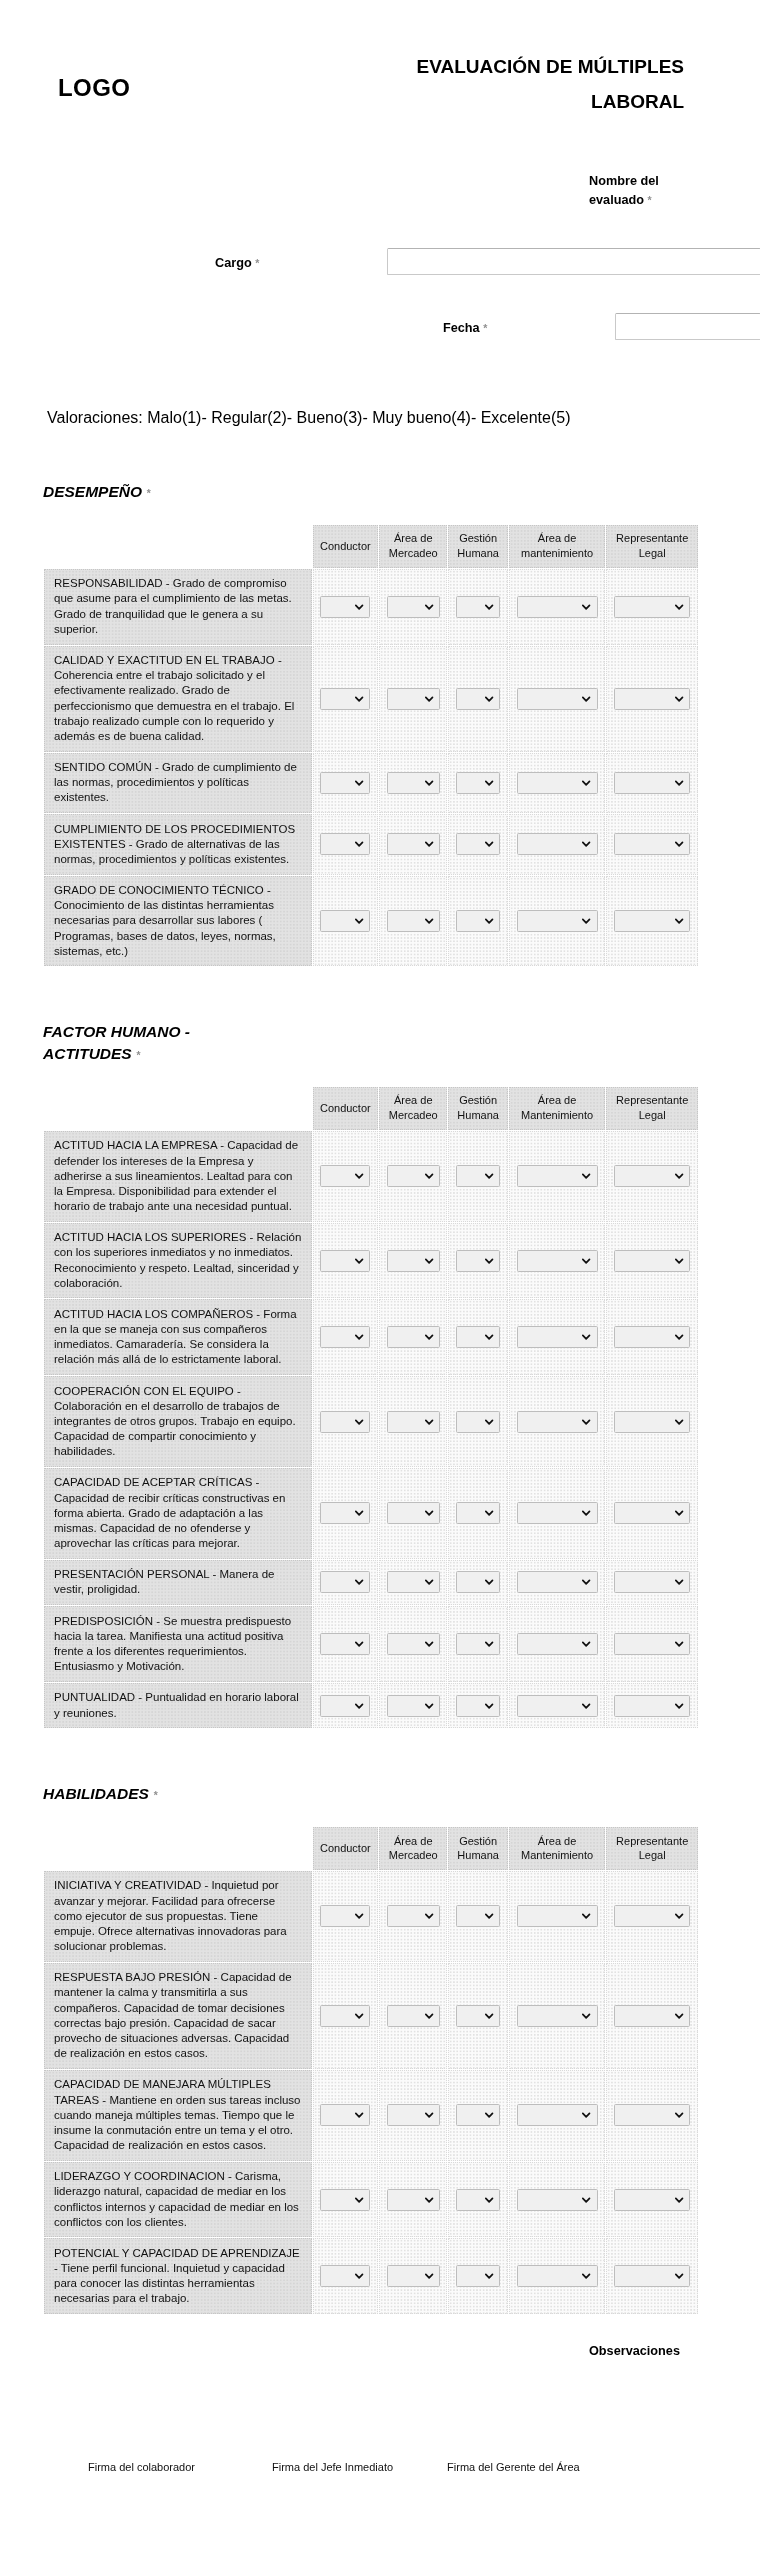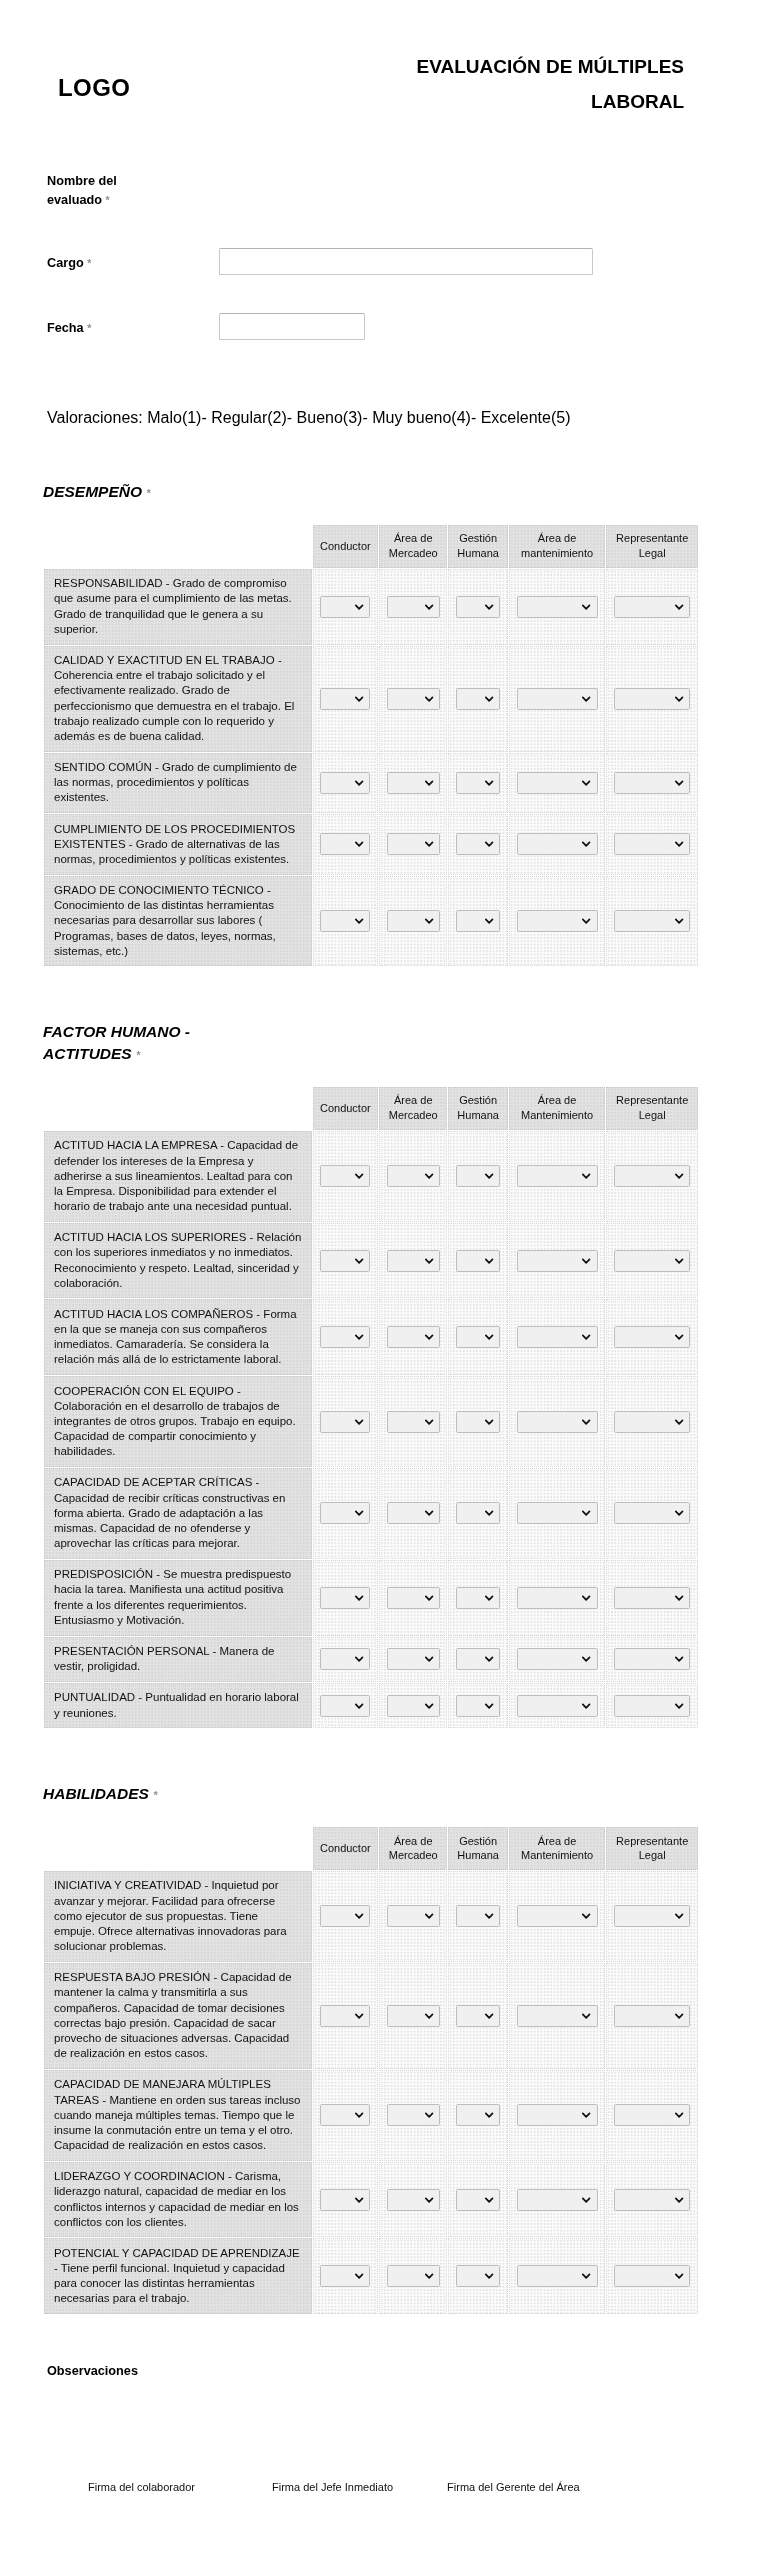--- a/index.html
+++ b/index.html
@@ -10,21 +10,21 @@
     padding-bottom:39px;
   }
 
   
   .header { display:flex; justify-content:space-between; align-items:flex-start; margin:49px 77px 0 58px; }
   .logo { font-size:24px; font-weight:bold; margin-top:24.5px; letter-spacing:0.4px; }
   .title { text-align:right; font-size:19px; font-weight:bold; line-height:1.85; }
 
   
   .form-area { margin-top:47px; }
-  .field-row { display:flex; margin:0 0 38px 47px; }
+  .field-row { display:flex; margin:0 0 38px 47px;justify-content:flex-end; }
   .field-label { width:98px; margin-right:74px; font-weight:bold; font-size:12.7px; line-height:1.5; padding-top:5.7px; }
   .req { color:#909090; font-size:10.6px; font-weight:bold; }
 
   input.text {
     height:27px; border:0.8px solid #c9c9c9; border-top-color:#b3b3b3;
     border-radius:1.6px; background:#fff; box-sizing:border-box;
     font-size:12.3px; padding:0 6.5px; font-family:inherit;
   }
   .name-inputs { display:flex; gap:6.5px; }
   .w1 { width:100px; } .w2 { width:100px; } .w3 { width:155px; }
@@ -66,21 +66,21 @@
   .sel-wrap { position:relative; display:inline-block; width:calc(100% - 11.5px); vertical-align:middle; }
   .sel-wrap select {
     width:100%; height:22px;
     appearance:none; -webkit-appearance:none; -moz-appearance:none;
     background:#f0f0f0; border:0.8px solid #bdbdbd; border-radius:1.6px;
     padding:0 18px 0 4.9px; font-size:10.6px; color:#333; font-family:inherit;
   }
   .sel-wrap svg { position:absolute; right:4.9px; top:50%; transform:translateY(-50%); pointer-events:none; }
 
   
-  .obs-row { margin-top:41px; margin-bottom:0; }
+  .obs-row { margin-top:21px; margin-bottom:0; }
   textarea.obs {
     width:392px; height:97px; border:0.8px solid #c9c9c9; border-top-color:#b3b3b3;
     border-radius:1.6px; box-sizing:border-box; resize:both;
     font-family:inherit; font-size:12.3px; padding:4.9px 6.5px;
   }
   .obs-counter { width:392px; text-align:right; font-size:10.6px; color:#757575; margin-top:3.3px; }
 
   
   .signatures { display:flex; margin:100px 0 0 88px; font-size:11px; color:#111; }
   .signatures span:nth-child(1) { margin-right:77px; }
@@ -348,39 +348,39 @@
                   <path d="M5.5 9l6.5 6.5L18.5 9" fill="none" stroke="#111" stroke-width="3.4" stroke-linecap="round" stroke-linejoin="round"></path>
                 </svg></div></td>
             <td class="ans"><div class="sel-wrap"><select><option></option></select><svg viewBox="0 0 24 24" width="12.3" height="12.3">
                   <path d="M5.5 9l6.5 6.5L18.5 9" fill="none" stroke="#111" stroke-width="3.4" stroke-linecap="round" stroke-linejoin="round"></path>
                 </svg></div></td>
             <td class="ans"><div class="sel-wrap"><select><option></option></select><svg viewBox="0 0 24 24" width="12.3" height="12.3">
                   <path d="M5.5 9l6.5 6.5L18.5 9" fill="none" stroke="#111" stroke-width="3.4" stroke-linecap="round" stroke-linejoin="round"></path>
                 </svg></div></td>
           </tr>
           <tr>
+            <td class="crit">PRESENTACIÓN PERSONAL - Manera de vestir, proligidad.</td>
+            <td class="ans"><div class="sel-wrap"><select><option></option></select><svg viewBox="0 0 24 24" width="12.3" height="12.3">
+                  <path d="M5.5 9l6.5 6.5L18.5 9" fill="none" stroke="#111" stroke-width="3.4" stroke-linecap="round" stroke-linejoin="round"></path>
+                </svg></div></td>
+            <td class="ans"><div class="sel-wrap"><select><option></option></select><svg viewBox="0 0 24 24" width="12.3" height="12.3">
+                  <path d="M5.5 9l6.5 6.5L18.5 9" fill="none" stroke="#111" stroke-width="3.4" stroke-linecap="round" stroke-linejoin="round"></path>
+                </svg></div></td>
+            <td class="ans"><div class="sel-wrap"><select><option></option></select><svg viewBox="0 0 24 24" width="12.3" height="12.3">
+                  <path d="M5.5 9l6.5 6.5L18.5 9" fill="none" stroke="#111" stroke-width="3.4" stroke-linecap="round" stroke-linejoin="round"></path>
+                </svg></div></td>
+            <td class="ans"><div class="sel-wrap"><select><option></option></select><svg viewBox="0 0 24 24" width="12.3" height="12.3">
+                  <path d="M5.5 9l6.5 6.5L18.5 9" fill="none" stroke="#111" stroke-width="3.4" stroke-linecap="round" stroke-linejoin="round"></path>
+                </svg></div></td>
+            <td class="ans"><div class="sel-wrap"><select><option></option></select><svg viewBox="0 0 24 24" width="12.3" height="12.3">
+                  <path d="M5.5 9l6.5 6.5L18.5 9" fill="none" stroke="#111" stroke-width="3.4" stroke-linecap="round" stroke-linejoin="round"></path>
+                </svg></div></td>
+          </tr>
+          <tr>
             <td class="crit">PREDISPOSICIÓN - Se muestra predispuesto hacia la tarea. Manifiesta una actitud positiva frente a los diferentes requerimientos. Entusiasmo y Motivación.</td>
-            <td class="ans"><div class="sel-wrap"><select><option></option></select><svg viewBox="0 0 24 24" width="12.3" height="12.3">
-                  <path d="M5.5 9l6.5 6.5L18.5 9" fill="none" stroke="#111" stroke-width="3.4" stroke-linecap="round" stroke-linejoin="round"></path>
-                </svg></div></td>
-            <td class="ans"><div class="sel-wrap"><select><option></option></select><svg viewBox="0 0 24 24" width="12.3" height="12.3">
-                  <path d="M5.5 9l6.5 6.5L18.5 9" fill="none" stroke="#111" stroke-width="3.4" stroke-linecap="round" stroke-linejoin="round"></path>
-                </svg></div></td>
-            <td class="ans"><div class="sel-wrap"><select><option></option></select><svg viewBox="0 0 24 24" width="12.3" height="12.3">
-                  <path d="M5.5 9l6.5 6.5L18.5 9" fill="none" stroke="#111" stroke-width="3.4" stroke-linecap="round" stroke-linejoin="round"></path>
-                </svg></div></td>
-            <td class="ans"><div class="sel-wrap"><select><option></option></select><svg viewBox="0 0 24 24" width="12.3" height="12.3">
-                  <path d="M5.5 9l6.5 6.5L18.5 9" fill="none" stroke="#111" stroke-width="3.4" stroke-linecap="round" stroke-linejoin="round"></path>
-                </svg></div></td>
-            <td class="ans"><div class="sel-wrap"><select><option></option></select><svg viewBox="0 0 24 24" width="12.3" height="12.3">
-                  <path d="M5.5 9l6.5 6.5L18.5 9" fill="none" stroke="#111" stroke-width="3.4" stroke-linecap="round" stroke-linejoin="round"></path>
-                </svg></div></td>
-          </tr>
-          <tr>
-            <td class="crit">PRESENTACIÓN PERSONAL - Manera de vestir, proligidad.</td>
             <td class="ans"><div class="sel-wrap"><select><option></option></select><svg viewBox="0 0 24 24" width="12.3" height="12.3">
                   <path d="M5.5 9l6.5 6.5L18.5 9" fill="none" stroke="#111" stroke-width="3.4" stroke-linecap="round" stroke-linejoin="round"></path>
                 </svg></div></td>
             <td class="ans"><div class="sel-wrap"><select><option></option></select><svg viewBox="0 0 24 24" width="12.3" height="12.3">
                   <path d="M5.5 9l6.5 6.5L18.5 9" fill="none" stroke="#111" stroke-width="3.4" stroke-linecap="round" stroke-linejoin="round"></path>
                 </svg></div></td>
             <td class="ans"><div class="sel-wrap"><select><option></option></select><svg viewBox="0 0 24 24" width="12.3" height="12.3">
                   <path d="M5.5 9l6.5 6.5L18.5 9" fill="none" stroke="#111" stroke-width="3.4" stroke-linecap="round" stroke-linejoin="round"></path>
                 </svg></div></td>
             <td class="ans"><div class="sel-wrap"><select><option></option></select><svg viewBox="0 0 24 24" width="12.3" height="12.3">

